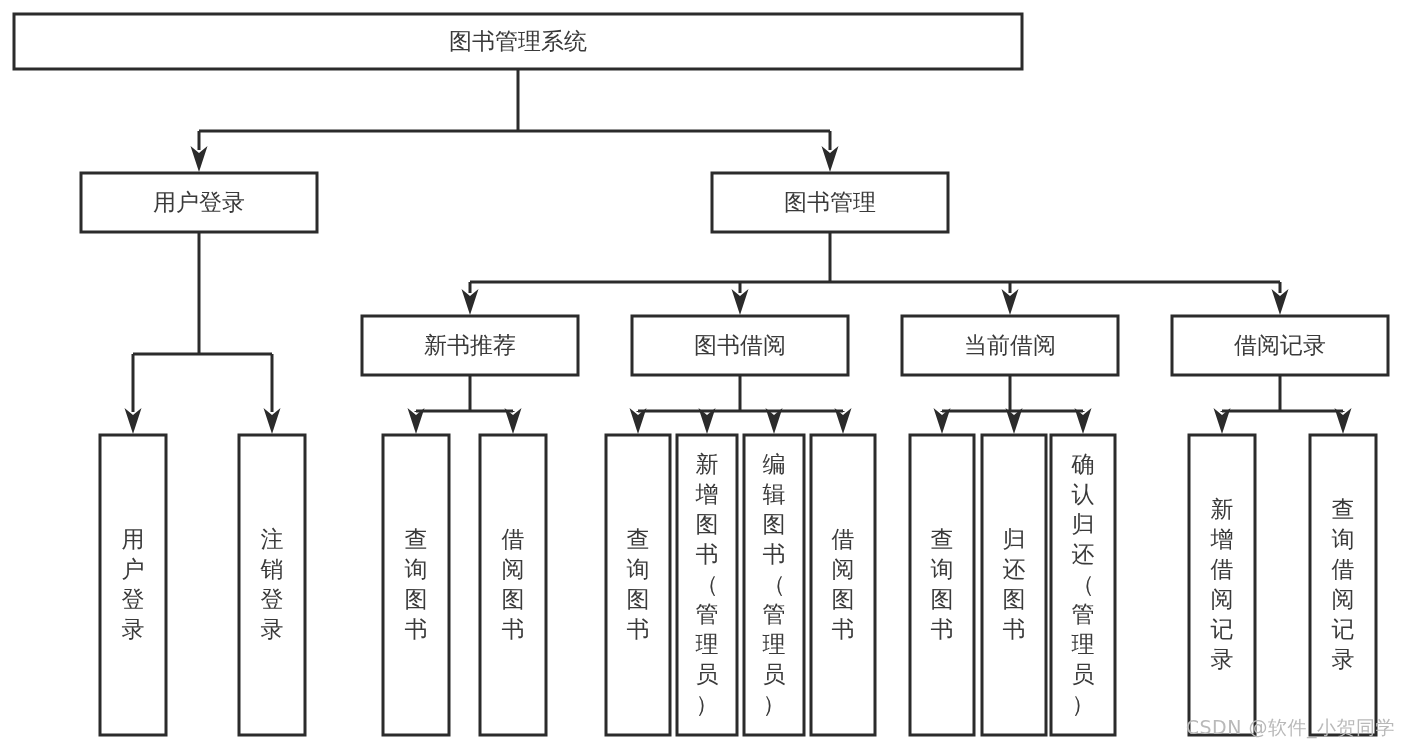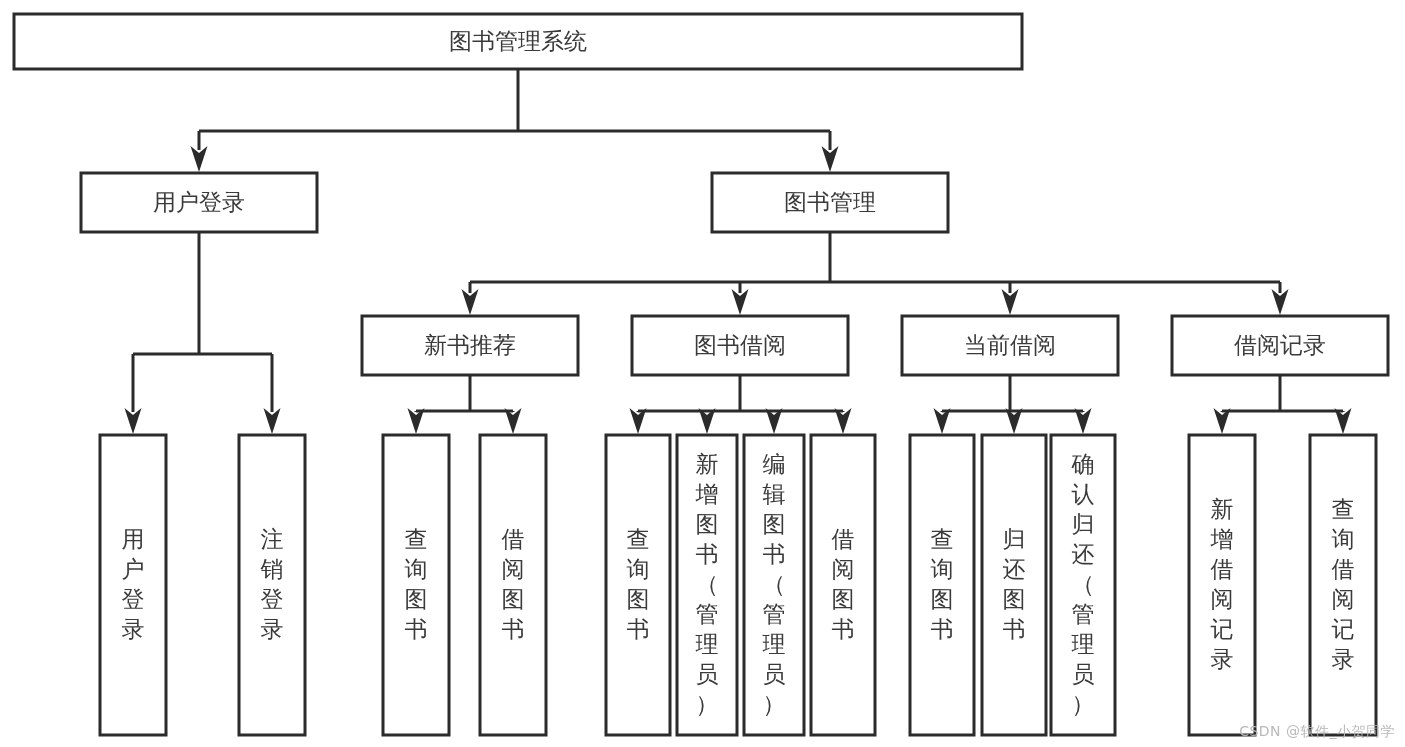--- a/index.html
+++ b/index.html
@@ -51,21 +51,21 @@
   }
   .arrow-head {
     fill: #2b2b2b;
     stroke: none;
   }
   .watermark {
     position: absolute;
     right: 10px;
     bottom: 6px;
     font-family: "DejaVu Sans", "Liberation Sans", sans-serif;
-    font-size: 14px;
+    font-size: 19px;
     color: #b9b9b9;
     letter-spacing: 0.5px;
     white-space: nowrap;
     user-select: none;
   }
 </style>
 </head>
 <body>
 
 <div id="diagram-root">

